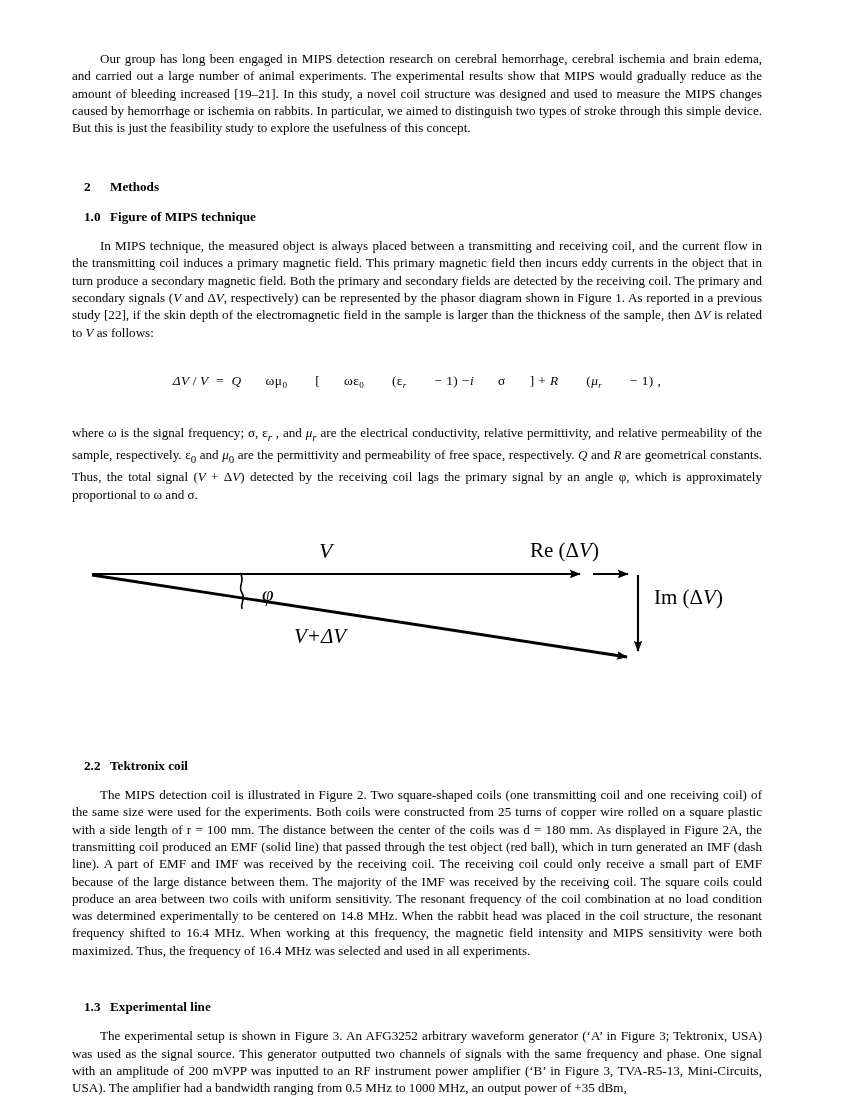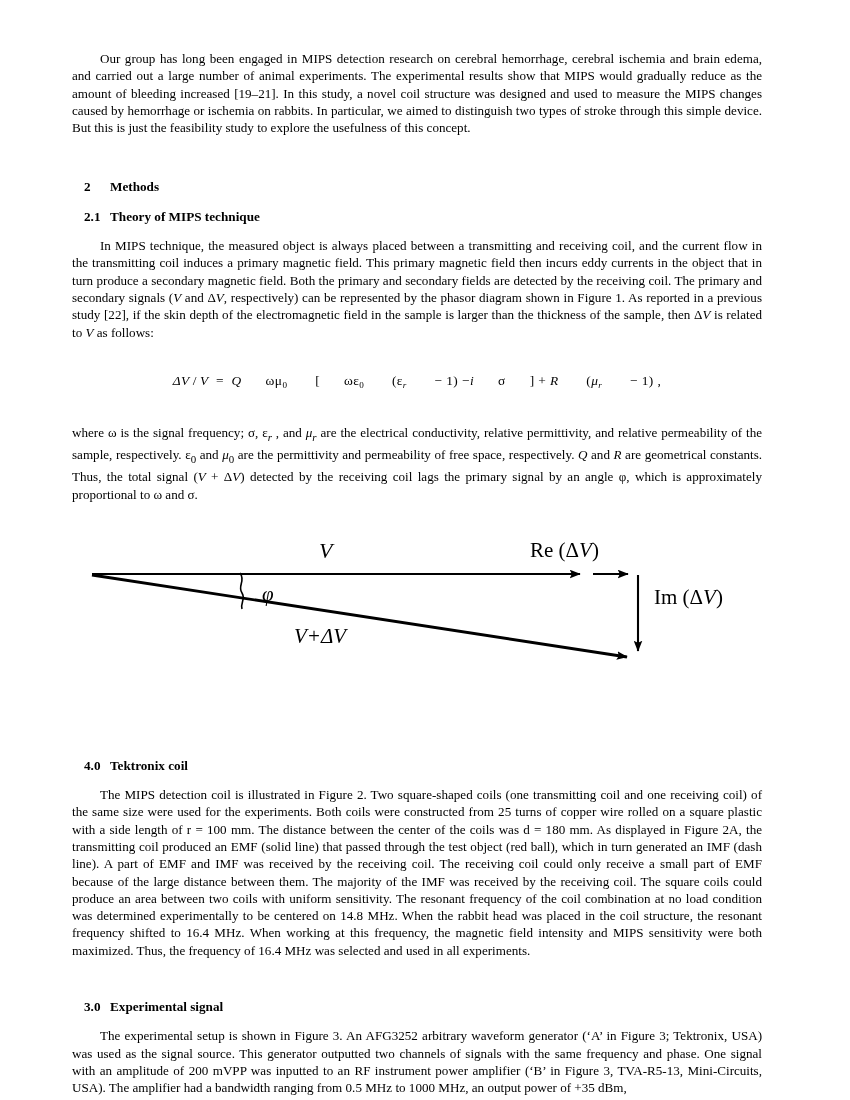--- a/index.html
+++ b/index.html
@@ -101,21 +101,21 @@
 
     <p class="body-par">Our group has long been engaged in MIPS detection research on cerebral hemorrhage, cerebral ischemia and brain edema, and carried out a large number of animal experiments. The experimental results show that MIPS would gradually reduce as the amount of bleeding increased [19–21]. In this study, a novel coil structure was designed and used to measure the MIPS changes caused by hemorrhage or ischemia on rabbits. In particular, we aimed to distinguish two types of stroke through this simple device. But this is just the feasibility study to explore the usefulness of this concept.</p>
 
     <div class="gap-lg"></div>
 
     <div class="sec-head">
       <span class="num">2</span><span>Methods</span>
     </div>
 
     <div class="sec-head">
-      <span class="num">2.1</span><span>Theory of MIPS technique</span>
+      <span class="num">1.0</span><span>Figure of MIPS technique</span>
     </div>
 
     <p class="body-par">In MIPS technique, the measured object is always placed between a transmitting and receiving coil, and the current flow in the transmitting coil induces a primary magnetic field. This primary magnetic field then incurs eddy currents in the object that in turn produce a secondary magnetic field. Both the primary and secondary fields are detected by the receiving coil. The primary and secondary signals (<i>V</i> and Δ<i>V</i>, respectively) can be represented by the phasor diagram shown in Figure 1. As reported in a previous study [22], if the skin depth of the electromagnetic field in the sample is larger than the thickness of the sample, then Δ<i>V</i> is related to <i>V</i> as follows:</p>
 
     <div class="gap-lg"></div>
 
     <div class="equation" aria-label="equation" title="">
       <span class="eqn-sp">
         <span class="it">ΔV</span> / <span class="it">V</span>
         &nbsp;=&nbsp;
@@ -172,27 +172,27 @@
         <text x="190" y="70" font-family="Liberation Serif, DejaVu Serif, serif" font-size="21" font-style="italic" fill="#000">φ</text>
       </svg>
     </div>
 
     <div class="gap-xs"></div>
 
 
     <div style="height:57px"></div>
 
     <div class="sec-head">
-      <span class="num">4.0</span><span>Tektronix coil</span>
+      <span class="num">2.2</span><span>Tektronix coil</span>
     </div>
 
     <p class="body-par">The MIPS detection coil is illustrated in Figure 2. Two square-shaped coils (one transmitting coil and one receiving coil) of the same size were used for the experiments. Both coils were constructed from 25 turns of copper wire rolled on a square plastic with a side length of r = 100 mm. The distance between the center of the coils was d = 180 mm. As displayed in Figure 2A, the transmitting coil produced an EMF (solid line) that passed through the test object (red ball), which in turn generated an IMF (dash line). A part of EMF and IMF was received by the receiving coil. The receiving coil could only receive a small part of EMF because of the large distance between them. The majority of the IMF was received by the receiving coil. The square coils could produce an area between two coils with uniform sensitivity. The resonant frequency of the coil combination at no load condition was determined experimentally to be centered on 14.8 MHz. When the rabbit head was placed in the coil structure, the resonant frequency shifted to 16.4 MHz. When working at this frequency, the magnetic field intensity and MIPS sensitivity were both maximized. Thus, the frequency of 16.4 MHz was selected and used in all experiments.</p>
 
     <div style="height:27px"></div>
 
     <div class="sec-head">
-      <span class="num">3.0</span><span>Experimental signal</span>
+      <span class="num">1.3</span><span>Experimental line</span>
     </div>
 
     <p class="body-par">The experimental setup is shown in Figure 3. An AFG3252 arbitrary waveform generator (‘A’ in Figure 3; Tektronix, USA) was used as the signal source. This generator outputted two channels of signals with the same frequency and phase. One signal with an amplitude of 200 mVPP was inputted to an RF instrument power amplifier (‘B’ in Figure 3, TVA-R5-13, Mini-Circuits, USA). The amplifier had a bandwidth ranging from 0.5 MHz to 1000 MHz, an output power of +35 dBm,</p>
 
   </div>
 </div>
 
 </body></html>

